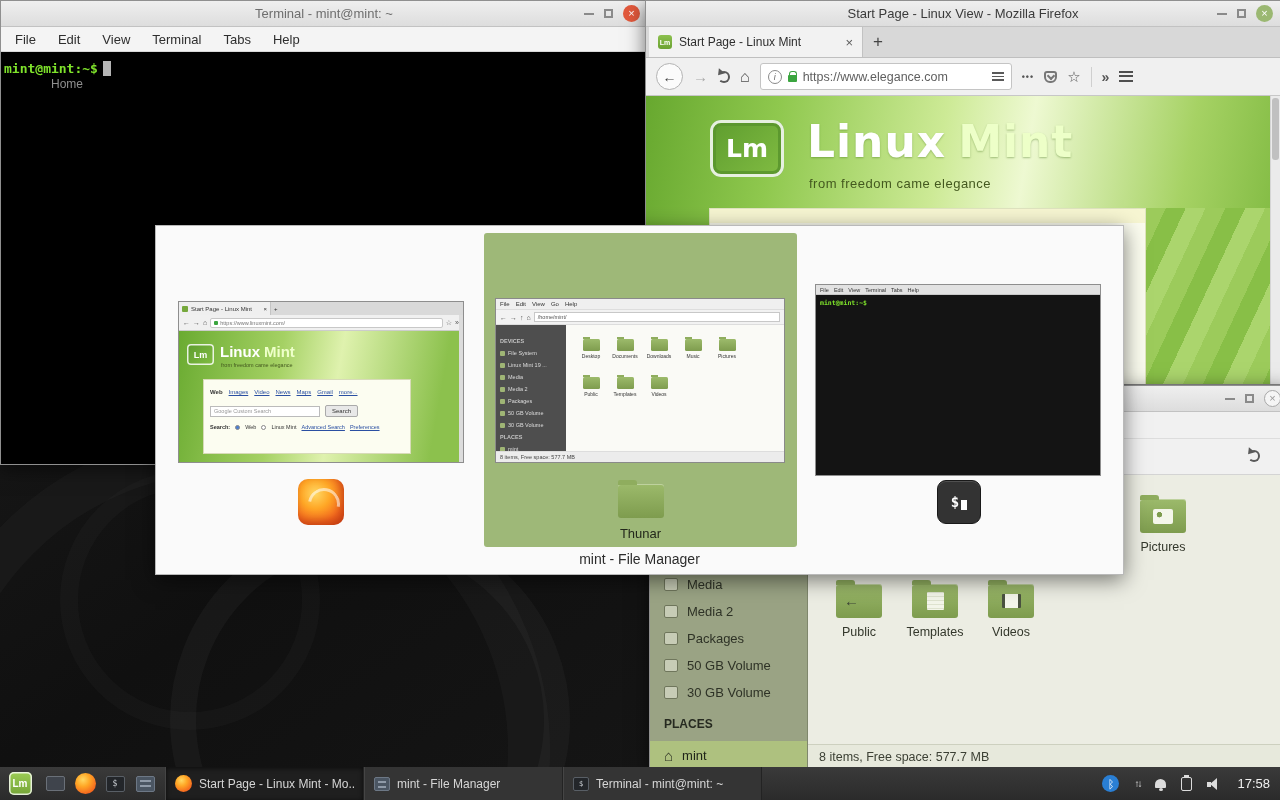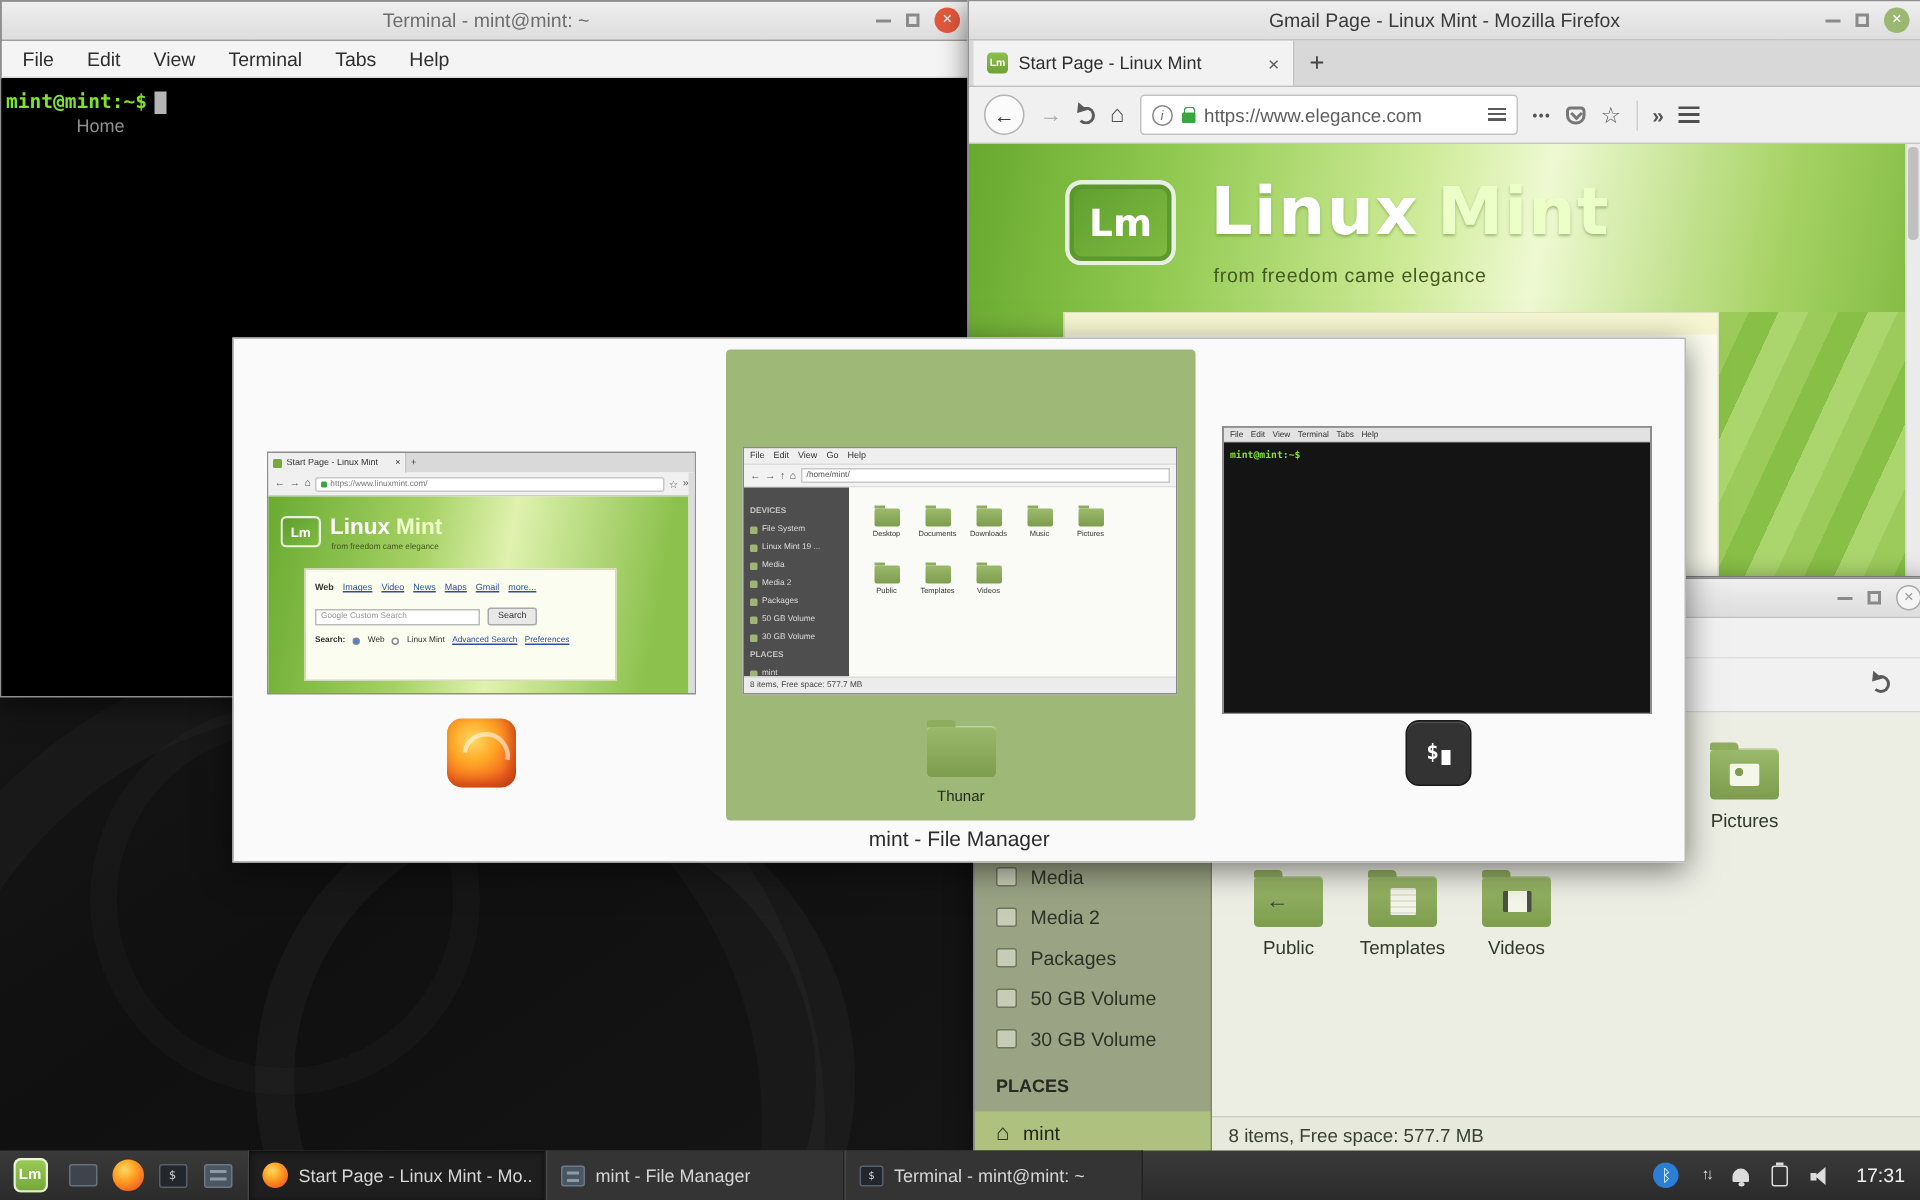--- a/index.html
+++ b/index.html
@@ -185,21 +185,21 @@
   .sq4 { width:5px; height:5px; background:#9fb575; border-radius:1px; flex:0 0 auto; }
   #mt-main { position:absolute; left:70px; top:26px; right:0; bottom:11px; background:#fafaf6; }
   .mtrow { position:absolute; left:8px; right:2px; display:flex; }
   #mtrow1 { top:14px; } #mtrow2 { top:52px; }
   .mtcell { width:34px; display:flex; flex-direction:column; align-items:center; gap:2px; font-size:5px; color:#333; }
   .fold16 { width:17px; height:12px; border-radius:1.5px; background:linear-gradient(#9cba6b,#7e9c4e); position:relative; }
   .fold16::before { content:''; position:absolute; left:0; top:-2px; width:7px; height:2px; background:#8fad5e; }
   #mt-status { position:absolute; left:0; right:0; bottom:0; height:11px; background:#ececec; border-top:1px solid #ddd;
                font-size:5.5px; color:#444; display:flex; align-items:center; padding-left:4px; }
   #th-folder { position:absolute; left:134px; top:251px; }
-  #th-label { position:absolute; left:0; right:0; top:293px; text-align:center; font-size:10px; color:#23281b; }
+  #th-label { position:absolute; left:0; right:0; top:293px; text-align:center; font-size:13px; color:#23281b; }
 
   
   #pv-tm { position:absolute; left:659px; top:58px; width:286px; height:192px; border:1px solid #8e8e8e; background:#181818; }
   #tm-menu { height:10px; background:#e2e2e2; border-bottom:1px solid #c8c8c8; display:flex; gap:5px; align-items:center;
              padding-left:4px; font-size:5.5px; color:#333; }
   #tm-body { position:absolute; left:0; top:10px; right:0; bottom:0; background:#141414; }
   #tm-prompt { position:absolute; left:4px; top:4px; font-family:"DejaVu Sans Mono",monospace; font-size:6.5px;
                color:#7fe32b; font-weight:bold; }
   #ic-tm { position:absolute; left:781px; top:254px; width:44px; height:44px; border-radius:9px; background:#333;
            border:1px solid #191919; box-shadow:inset 0 1px 0 rgba(255,255,255,.14); display:flex; align-items:center;
@@ -272,21 +272,21 @@
       <span>Help</span>
     </div>
     <div id="term-body">
       <span id="term-prompt">mint@mint:~$</span><span id="term-cursor"></span>
       <div id="home-lbl">Home</div>
     </div>
   </div>
 
   <div class="win" id="ff-win">
     <div class="tbar">
-      <div class="ttl focus">Gmail Page - Linux Mint - Mozilla Firefox</div>
+      <div class="ttl focus">Start Page - Linux View - Mozilla Firefox</div>
       <div class="wbtns">
         <span class="wmin"></span>
         <span class="wmax"></span>
         <span class="wclose grn">×</span>
       </div>
     </div>
     <div id="ff-tabbar">
       <div class="ff-tab">
         <span class="fav">Lm</span>
         <span class="tx">Start Page - Linux Mint</span>
@@ -601,16 +601,16 @@
         <span class="termbox mini-term">$</span>
         <span class="tlabel">Terminal - mint@mint: ~</span>
       </div>
     </div>
     <div id="tray">
       <span class="bt">ᛒ</span>
       <span class="updown">↑↓</span>
       <span class="bell"></span>
       <span class="clip"></span>
       <span class="vol"></span>
-      <span id="clock">17:31</span>
+      <span id="clock">17:58</span>
     </div>
   </div>
 </div>
 
 </body></html>

